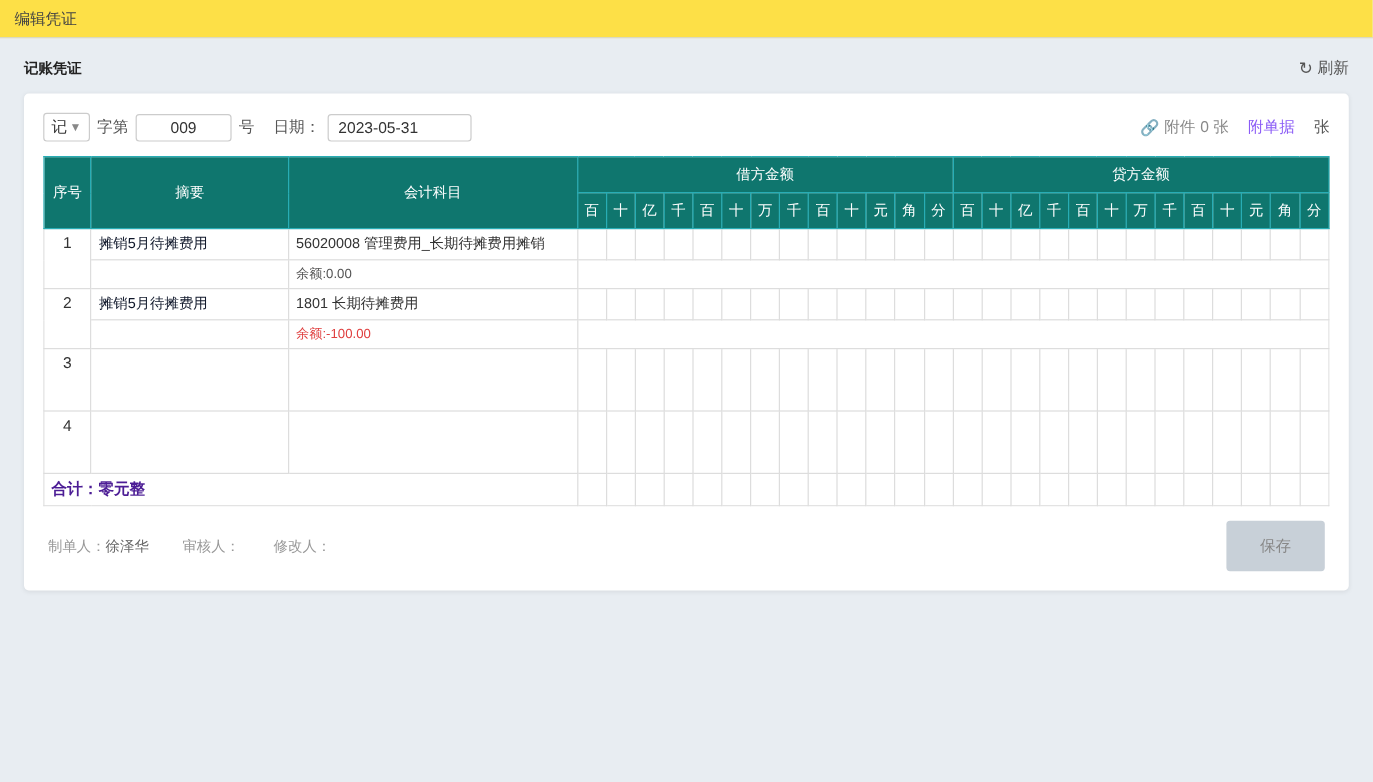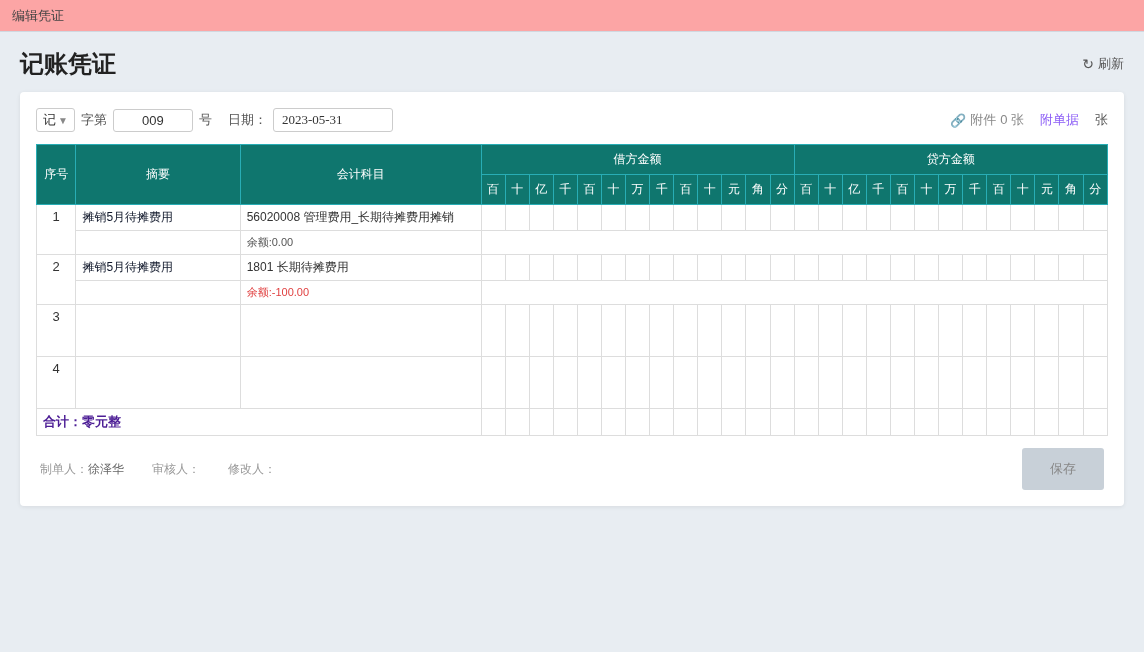--- a/index.html
+++ b/index.html
@@ -5,42 +5,42 @@
     * { box-sizing: border-box; margin: 0; padding: 0; }
     body {
       font-family: 'Microsoft YaHei', '微软雅黑', Arial, sans-serif;
       font-size: 13px;
       background: #e8edf2;
       width: 1144px;
       height: 652px;
       overflow: hidden;
     }
     .window-title-bar {
-      background: #fca5a5;
+      background: #fde047;
       border-bottom: 1px solid #d0d8e0;
       padding: 6px 12px;
       font-size: 13px;
       color: #444;
       height: 32px;
       display: flex;
       align-items: center;
     }
     .main-content {
       padding: 16px 20px;
       background: #e8edf2;
       height: 620px;
     }
     .page-header {
       display: flex;
       justify-content: space-between;
       align-items: center;
       margin-bottom: 12px;
     }
     .page-title {
-      font-size: 24px;
+      font-size: 12px;
       font-weight: bold;
       color: #222;
     }
     .refresh-btn {
       display: flex;
       align-items: center;
       gap: 4px;
       color: #555;
       cursor: pointer;
       font-size: 13px;
@@ -92,21 +92,20 @@
       text-align: center;
     }
     .date-field {
       border: 1px solid #ccc;
       border-radius: 3px;
       padding: 3px 8px;
       font-size: 13px;
       color: #333;
       background: #fff;
       width: 120px;
-      font-family: Liberation Serif, serif;
     }
     .right-controls {
       display: flex;
       align-items: center;
       gap: 16px;
       margin-left: auto;
     }
     .attachment-label {
       color: #888;
       font-size: 13px;

